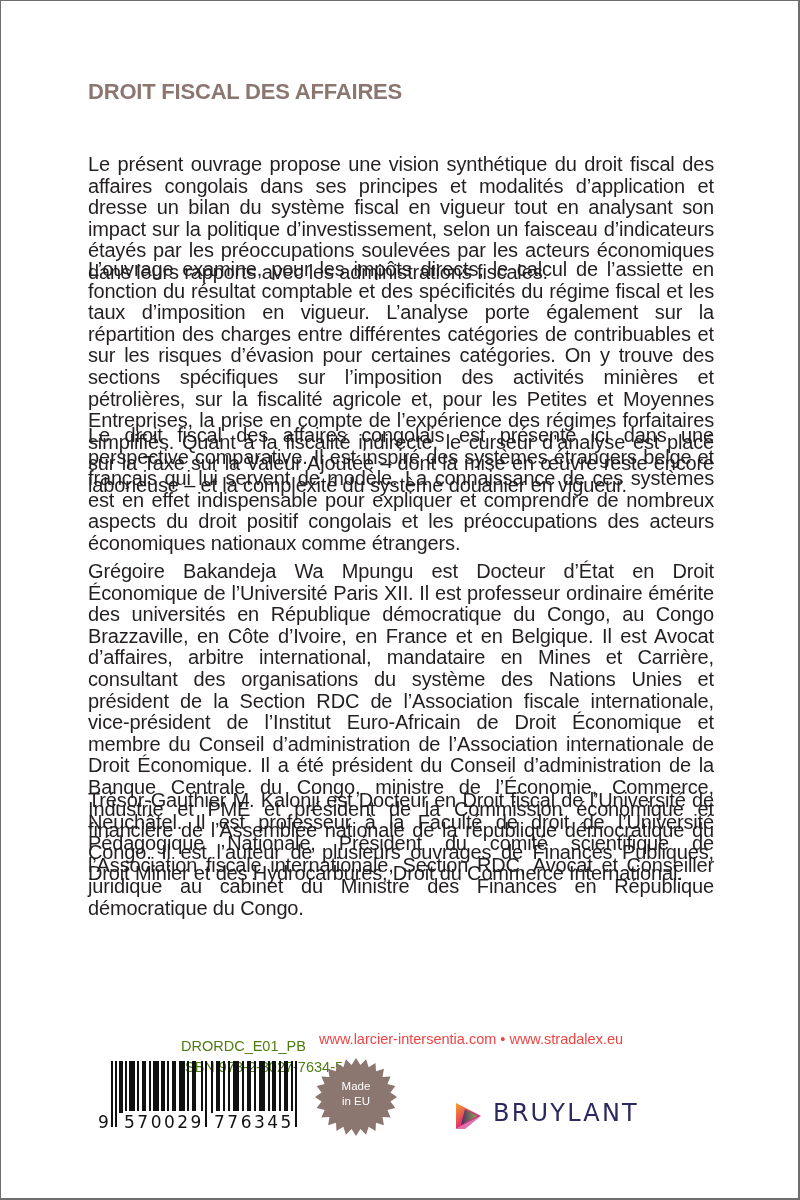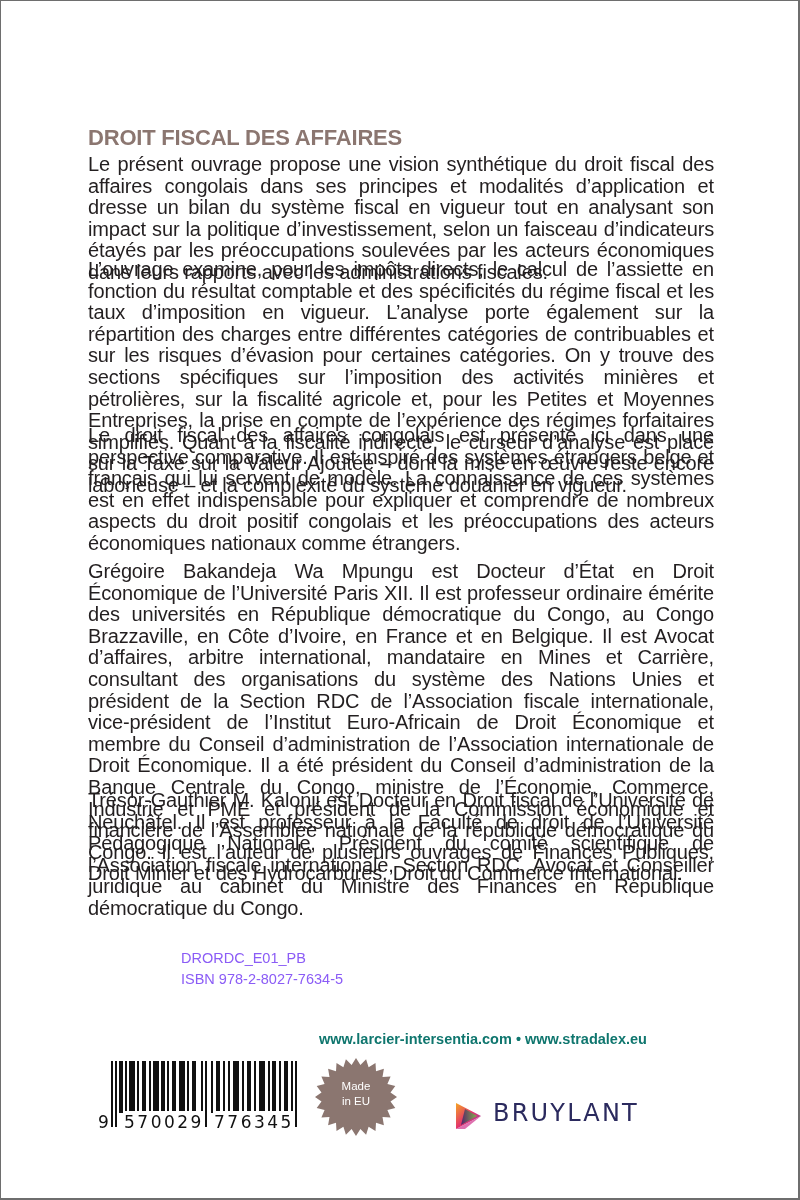--- a/index.html
+++ b/index.html
@@ -12,49 +12,49 @@
   .page {
     position: absolute; left: 0; top: 0; width: 798px; height: 1198px;
     border: 1px solid #6e6e6e; border-right-width: 2px; border-bottom-width: 2px;
     box-sizing: border-box; width: 800px; height: 1200px;
   }
   .title {
     position: absolute; left: 87px; top: 76px; width: 640px;
     font-family: "Liberation Sans", sans-serif; font-weight: bold;
     font-size: 22px; line-height: 29px; color: #8b7670; letter-spacing: -0.2px;
   }
-  .title div { white-space: nowrap; margin-top: 46px; }
+  .title div { white-space: nowrap; }
   .body-text {
     position: absolute; left: 87px; width: 626px;
     font-size: 20px; line-height: 21.6px; text-align: justify;
     color: #231f20; letter-spacing: -0.15px;
   }
   .p1 { top: 153px; }
   .p2 { top: 258px; }
   .p3 { top: 424px; }
   .p4 { top: 560px; }
   .p5 { top: 789px; }
   .author-name { font-weight: normal; }
   .codes {
-    position: absolute; left: 180px; top: 947px; width: 113px;
-    text-align: right; font-size: 14.5px; line-height: 21px; color: #8b5cf6;
+    position: absolute; left: 180px; top: 1035px; width: 113px;
+    text-align: right; font-size: 14.5px; line-height: 21px; color: #4d7c0f;
     white-space: nowrap;
   }
   .codes div { position: relative; right: 0; }
   .barcode {
     position: absolute; left: 100px; top: 1060px; width: 210px; height: 66px;
   }
   .barcode-digits {
     position: absolute; left: 100px; top: 1110px; width: 210px; height: 24px;
     font-family: "DejaVu Sans", sans-serif; font-size: 17px; color: #111;
   }
   .barcode-digits span { position: absolute; top: 0; background: #fff; padding: 0 1px; line-height: 22px; }
   .links {
     position: absolute; left: 318px; top: 1030px; width: 400px;
-    font-weight: bold; font-size: 14.5px; color: #0f766e; white-space: nowrap;
+    font-weight: normal; font-size: 14.5px; color: #ef4444; white-space: nowrap;
   }
   .badge {
     position: absolute; left: 314px; top: 1055px; width: 82px; height: 82px;
   }
   .badge-text {
     position: absolute; left: 314px; top: 1078px; width: 82px; text-align: center;
     color: #ffffff; font-weight: normal; font-size: 11.5px; line-height: 15px;
   }
   .publisher {
     position: absolute; left: 452px; top: 1097px; height: 36px; width: 200px;

